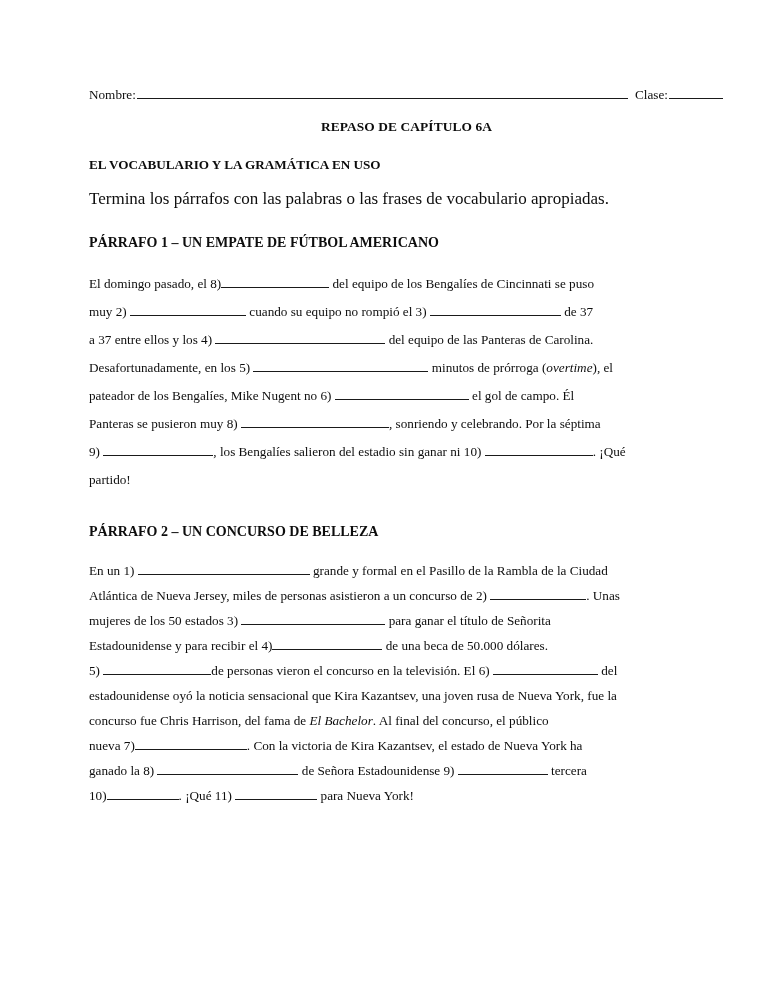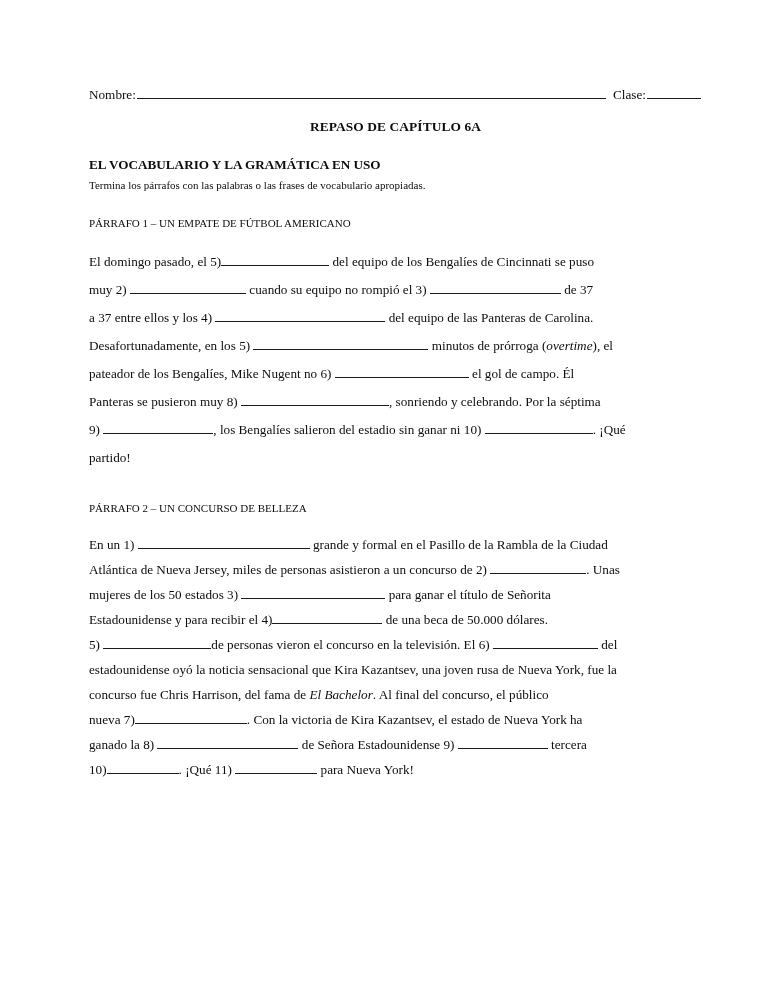--- a/index.html
+++ b/index.html
@@ -13,21 +13,21 @@
     font-family: "Liberation Serif", "DejaVu Serif", serif;
     color: #0d0d0d;
     overflow: hidden;
   }
   .page {
     position: relative;
     width: 768px;
     height: 994px;
     background: #ffffff;
     box-sizing: border-box;
-    padding: 86px 66px 0 89px;
+    padding: 86px 44px 0 89px;
   }
 
   
   .idline {
     display: flex;
     align-items: baseline;
     font-size: 13.2px;
     line-height: 17px;
     white-space: nowrap;
     margin: 0 0 16px 0;
@@ -51,26 +51,26 @@
     font-size: 13.4px;
     letter-spacing: .1px;
     margin: 0 0 22px 0;
   }
   .sec-head {
     font-weight: bold;
     font-size: 13.2px;
     margin: 0 0 2px 0;
   }
   .sec-sub {
-    font-size: 11px;
-    margin: 6px 0 26px 0;
+    font-size: 17px;
+    margin: 16px 0 26px 0;
   }
   .para-head {
-    font-weight: normal;
-    font-size: 11px;
+    font-weight: bold;
+    font-size: 14px;
     margin: 0;
   }
 
   
   .para {
     font-size: 13.2px;
     white-space: nowrap;
   }
   .para .ln { height: 28px; line-height: 28px; }
   .para.p2 .ln { height: 25px; line-height: 25px; }
@@ -101,21 +101,21 @@
     <span class="rule class-rule"></span>
   </div>
 
   <div class="doc-title">REPASO DE CAPÍTULO 6A</div>
 
   <div class="sec-head">EL VOCABULARIO Y LA GRAMÁTICA EN USO</div>
   <div class="sec-sub">Termina los párrafos con las palabras o las frases de vocabulario apropiadas.</div>
 
   <div class="para-head">PÁRRAFO 1 – UN EMPATE DE FÚTBOL AMERICANO</div>
   <div class="para p1 p1-wrap" id="p1-body">
-      <div class="ln"><span>El domingo pasado, el 5)</span><span class="bl" style="width: 108px;"></span><span> del equipo de los Bengalíes de Cincinnati se puso</span></div>
+      <div class="ln"><span>El domingo pasado, el 8)</span><span class="bl" style="width: 108px;"></span><span> del equipo de los Bengalíes de Cincinnati se puso</span></div>
       <div class="ln"><span>muy 2) </span><span class="bl" style="width: 116px;"></span><span> cuando su equipo no rompió el 3) </span><span class="bl" style="width: 131px;"></span><span> de 37</span></div>
       <div class="ln"><span>a 37 entre ellos y los 4) </span><span class="bl" style="width: 170px;"></span><span> del equipo de las Panteras de Carolina.</span></div>
       <div class="ln"><span>Desafortunadamente,  en los 5) </span><span class="bl" style="width: 175px;"></span><span> minutos de prórroga (</span><i>overtime</i><span>), el</span></div>
       <div class="ln"><span>pateador de los Bengalíes, Mike Nugent no 6) </span><span class="bl" style="width: 134px;"></span><span> el gol de campo.  Él</span></div>
       <div class="ln"><span>Panteras se pusieron muy 8) </span><span class="bl" style="width: 148px;"></span><span>, sonriendo y celebrando.  Por la séptima</span></div>
       <div class="ln"><span>9) </span><span class="bl" style="width: 110px;"></span><span>, los Bengalíes salieron del estadio sin ganar ni 10) </span><span class="bl" style="width: 108px;"></span><span>. ¡Qué</span></div>
       <div class="ln"><span>partido!</span></div>
     </div>
 
   <div class="para-head p2-head-wrap">PÁRRAFO 2 – UN CONCURSO DE BELLEZA</div>

